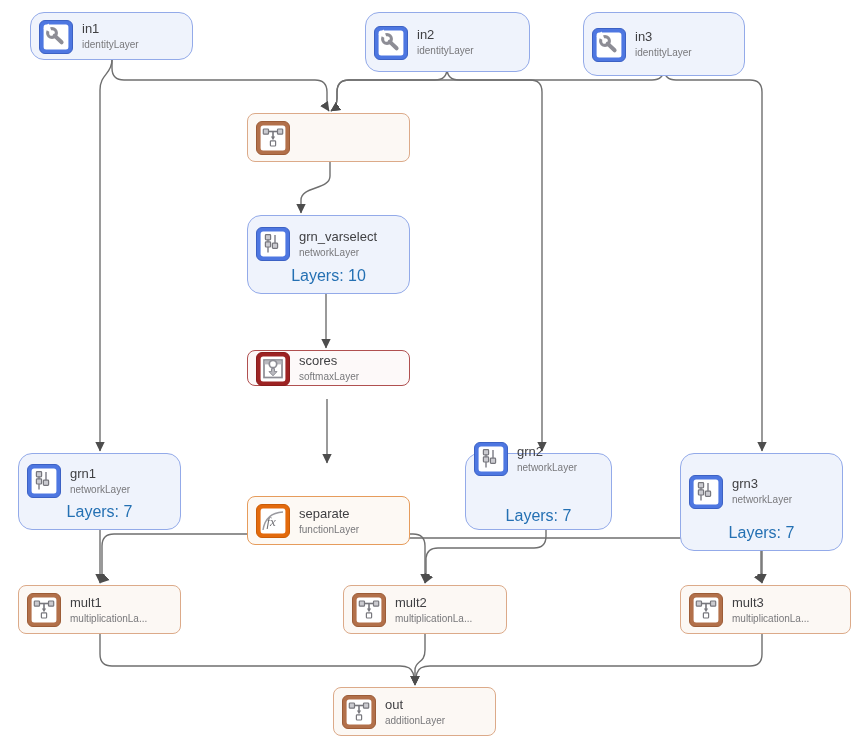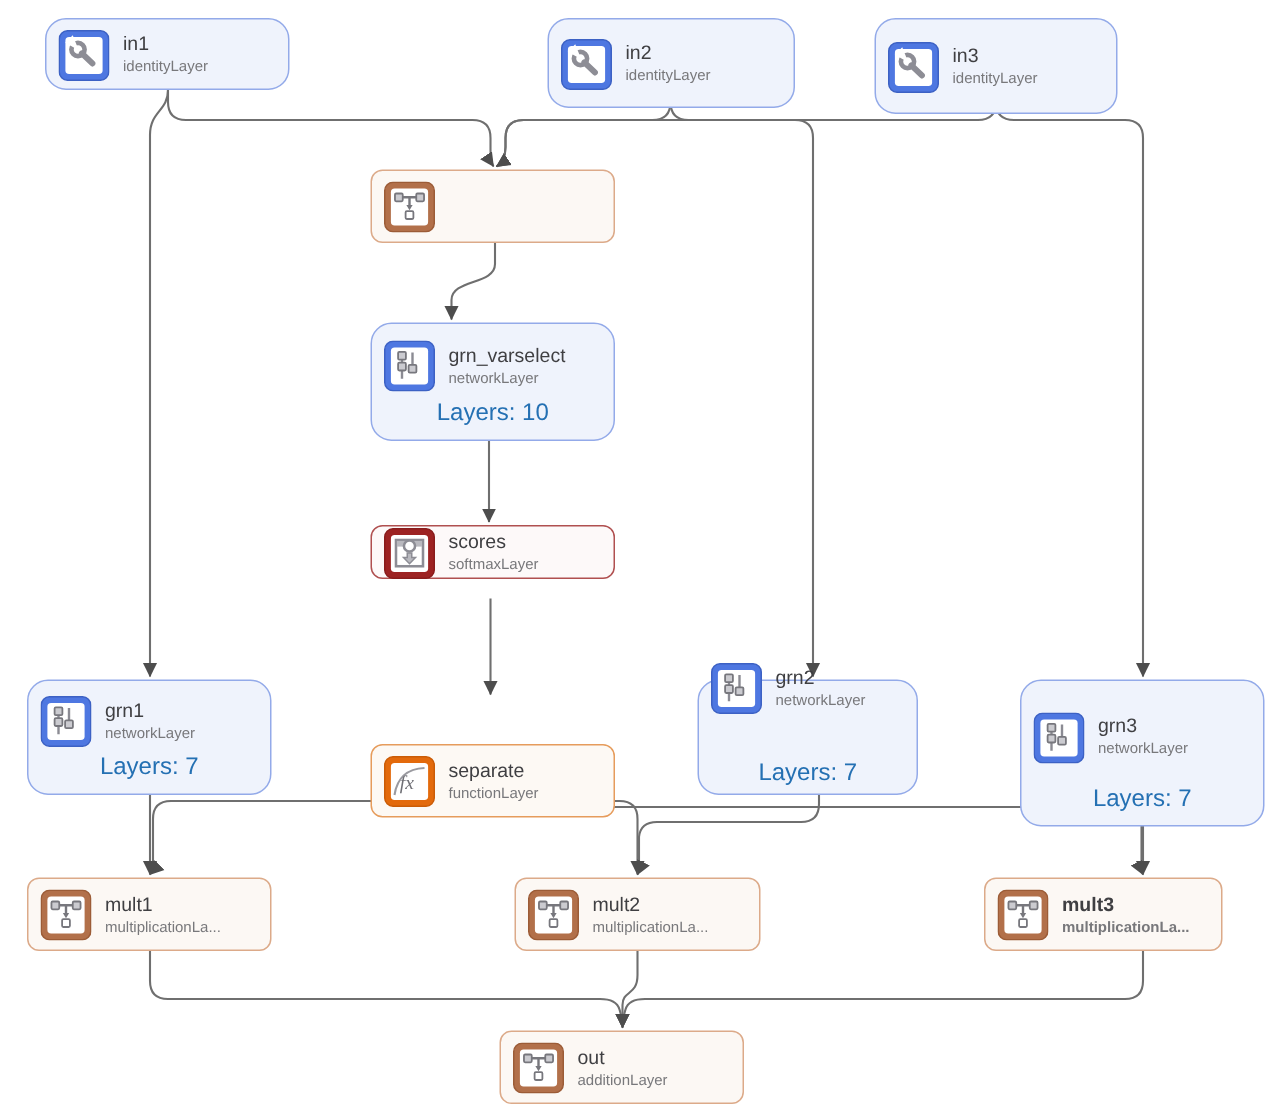--- a/index.html
+++ b/index.html
@@ -278,21 +278,21 @@
       <rect x="21.5" y="8" width="5.2" height="5.2" rx="0.8" fill="#cbcbd0" stroke="#77777d" stroke-width="1.2"></rect>
       <rect x="14.4" y="19.8" width="5.2" height="5.2" rx="0.8" fill="#ffffff" stroke="#77777d" stroke-width="1.2"></rect>
     </g>
           </svg></span>
       <div class="titles">
         <div class="title">mult2</div>
         <div class="sub">multiplicationLa...</div>
       </div>
     </div>
     </div>
-    <div class="node v-concat" style="left: 656px; top: 585px; width: 159px; height: 49px; font-weight: bold;">
+    <div class="node v-concat" style="left: 680px; top: 585px; width: 171px; height: 49px;">
     <div class="row">
       <span class="icon"><svg width="34" height="34" viewBox="0 0 34 34" xmlns="http://www.w3.org/2000/svg">
     <rect x="0.5" y="0.5" width="33" height="33" rx="5.5" fill="#b2704a" stroke="#9c5c37"></rect>
     <rect x="4.6" y="4.6" width="24.8" height="24.8" rx="2.5" fill="#ffffff"></rect>
 
     <g>
       <line x1="10" y1="10.5" x2="24" y2="10.5" stroke="#77777d" stroke-width="1.6"></line>
       <line x1="17" y1="10.5" x2="17" y2="17" stroke="#77777d" stroke-width="1.6"></line>
       <polygon points="14.9,15.6 19.1,15.6 17,19.2" fill="#77777d"></polygon>
       <rect x="7.3" y="8" width="5.2" height="5.2" rx="0.8" fill="#cbcbd0" stroke="#77777d" stroke-width="1.2"></rect>

